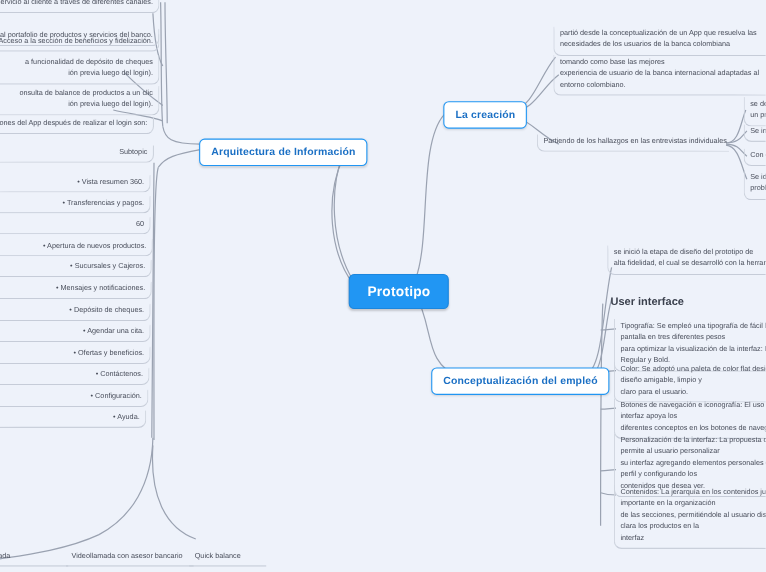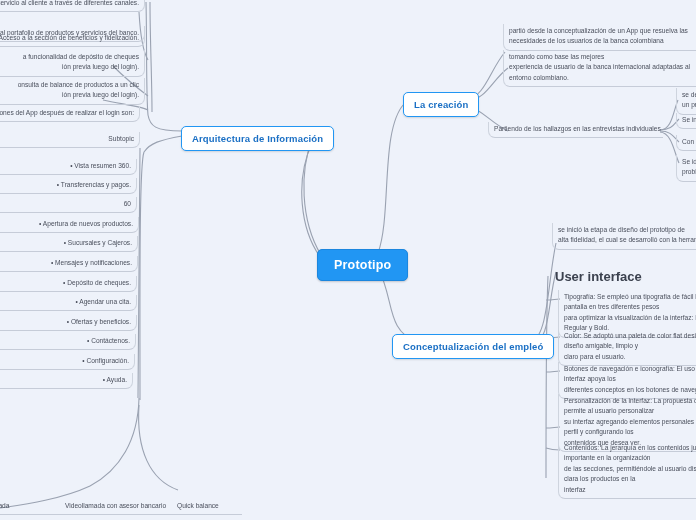--- a/index.html
+++ b/index.html
@@ -219,21 +219,21 @@
   <div class="node leaf-node b-left" style="left:676px; top:113px; width:120px;">Se ini</div>
 
   <div class="node leaf-node b-left" style="left:676px; top:135px; width:120px;">Con e</div>
 
   <div class="node leaf-node b-left" style="left:676px; top:155px; width:120px;">Se ide
 probl</div>
 
   <div class="node leaf-node b-left" style="left:552px; top:223px; width:160px;">se inició la etapa de diseño del prototipo de
 alta fidelidad, el cual se desarrolló con la herramient</div>
 
-  <div class="node leaf-node b-left strong plain" style="left:550px; top:265px; width:120px; font-size:13px;">User interface</div>
+  <div class="node leaf-node b-left strong plain" style="left:550px; top:265px; width:120px; font-size:10px;">User interface</div>
 
   <div class="node leaf-node b-left" style="left:558px; top:290px; width:145px;">Tipografía: Se empleó una tipografía de fácil lec
 pantalla en tres diferentes pesos
 para optimizar la visualización de la interfaz: He
 Regular y Bold.</div>
 
   <div class="node leaf-node b-left" style="left:558px; top:329px; width:145px;">Color: Se adoptó una paleta de color flat design
 diseño amigable, limpio y
 claro para el usuario.</div>
 

